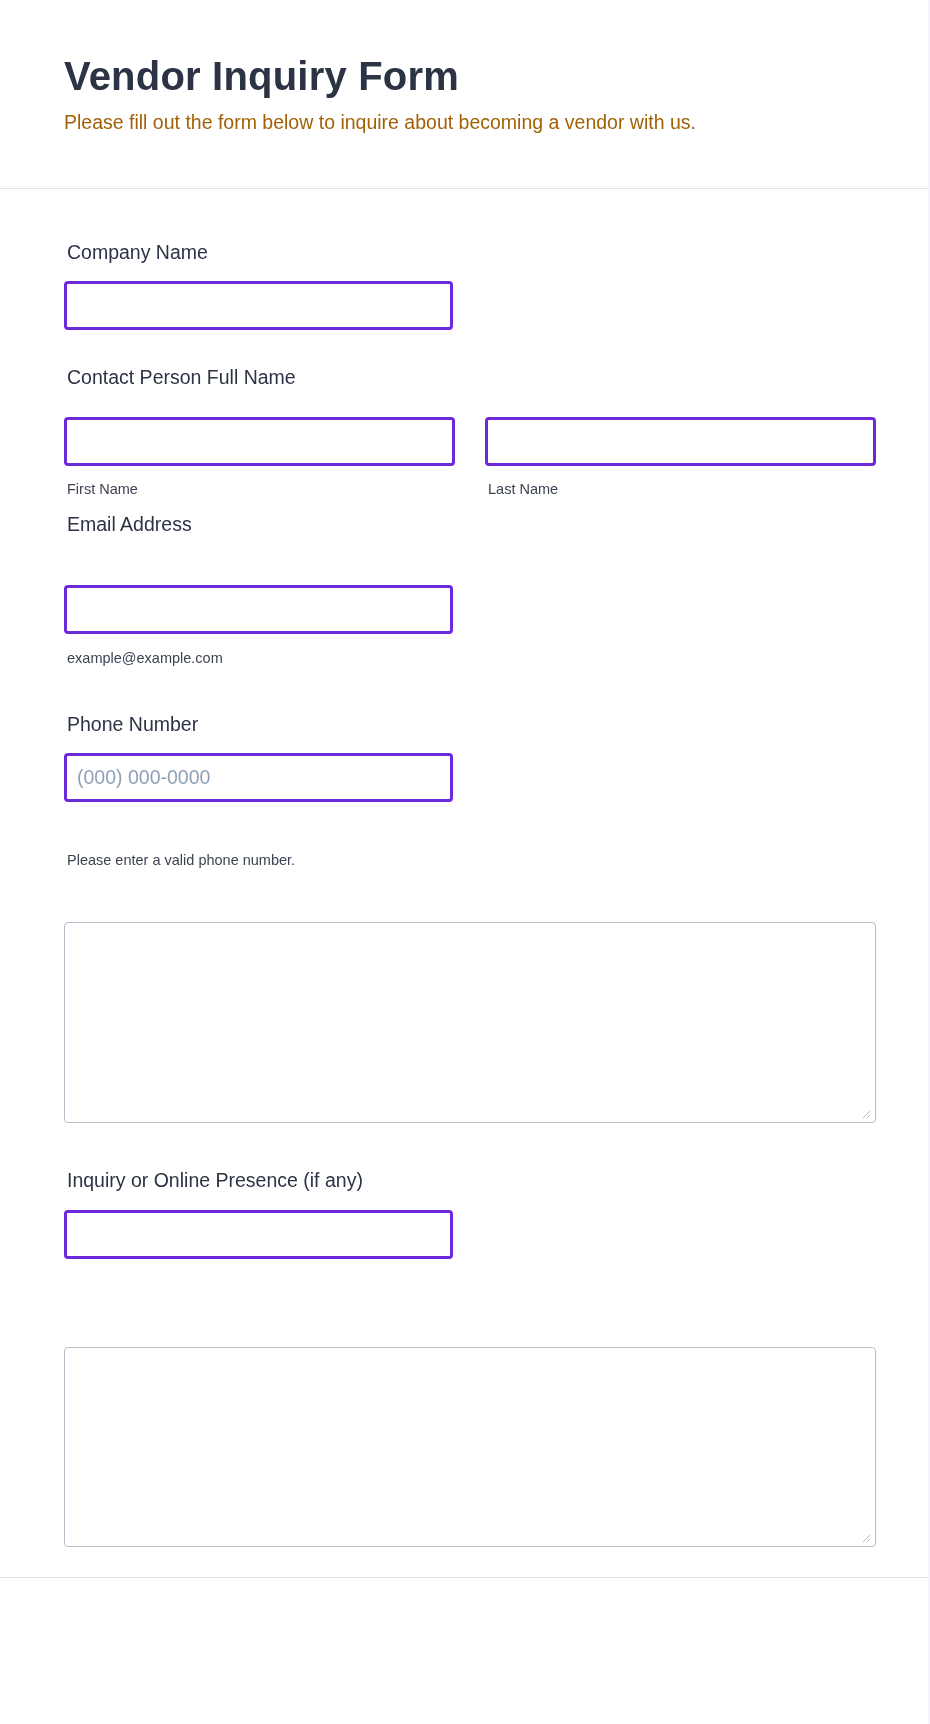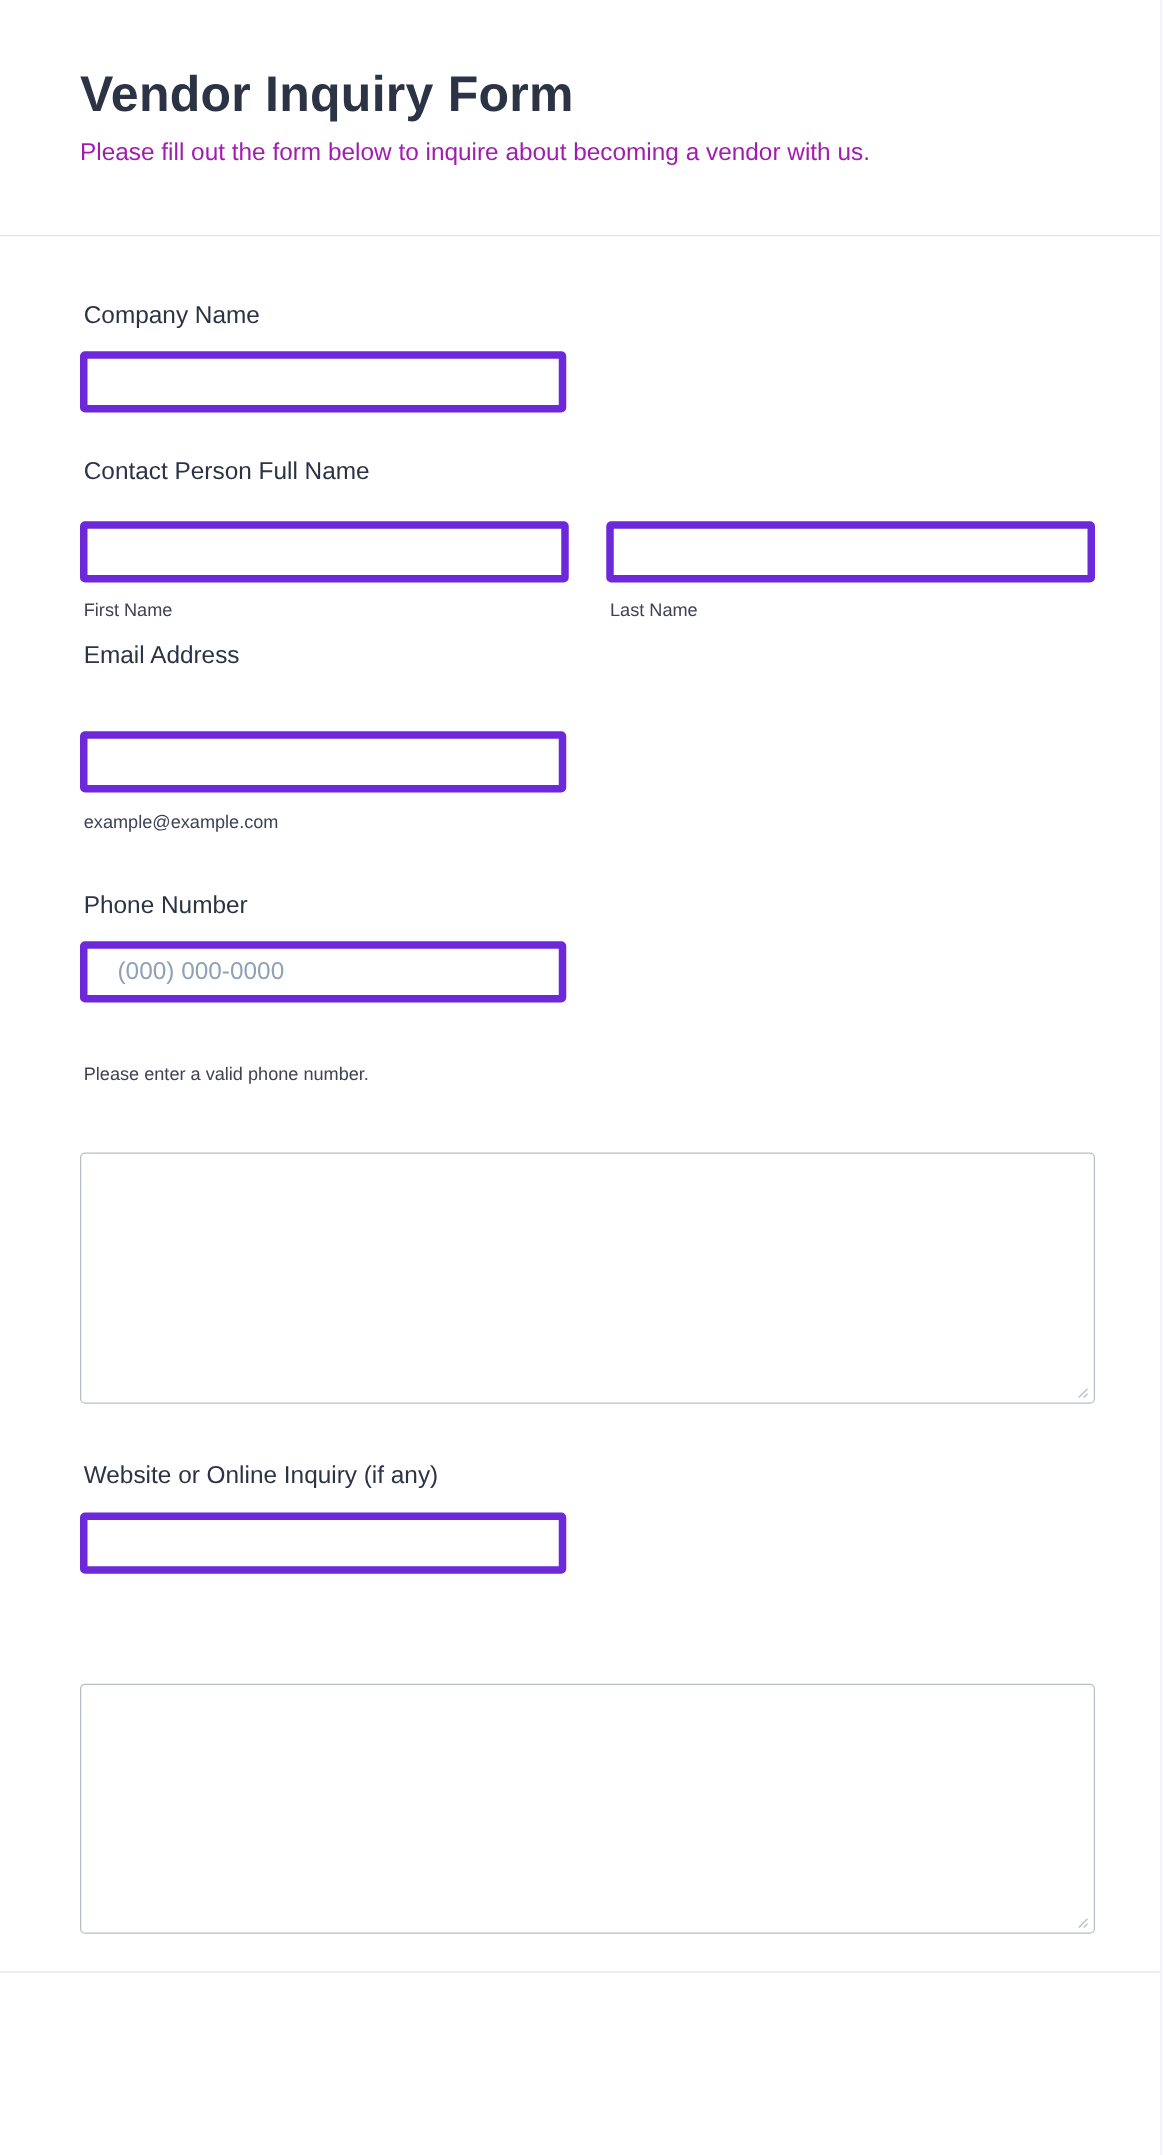--- a/index.html
+++ b/index.html
@@ -1,25 +1,25 @@
 <!DOCTYPE html>
 <html><head>
   <meta charset="utf-8">
   <style>
     * { box-sizing: border-box; margin: 0; padding: 0; }
     html, body { width: 930px; height: 1724px; background: #ffffff; overflow: hidden; }
     body { position: relative; font-family: "Liberation Sans", "DejaVu Sans", sans-serif; color: #2c3345; }
     .page { position: absolute; left: 0; top: 0; width: 930px; height: 1724px; background: #ffffff; border-right: 2px solid #f3f3fe; }
     .abs { position: absolute; }
     .title { left: 64px; top: 52px; font-size: 40px; font-weight: bold; color: #2c3345; line-height: 48px; white-space: nowrap; letter-spacing: 0.2px; }
-    .subtitle { left: 64px; top: 109px; font-size: 19.5px; color: #a21caf; line-height: 26px; white-space: nowrap; }
+    .subtitle { left: 64px; top: 109px; font-size: 19.5px; color: #a16207; line-height: 26px; white-space: nowrap; }
     .divider { left: 0; width: 928px; height: 1px; background: #dfe3ee; }
     .label { left: 67px; font-size: 19.5px; color: #2c3345; line-height: 24px; white-space: nowrap; }
     .sublabel { font-size: 14.5px; color: #3d4354; line-height: 18px; white-space: nowrap; }
-    .input { background: #ffffff; border: 6px solid #6d28d9; border-radius: 4px; height: 49px; font-family: "Liberation Sans", "DejaVu Sans", sans-serif; font-size: 19.5px; color: #2c3345; padding: 0 24px; outline: none; }
+    .input { background: #ffffff; border: 3px solid #6d28d9; border-radius: 4px; height: 49px; font-family: "Liberation Sans", "DejaVu Sans", sans-serif; font-size: 19.5px; color: #2c3345; padding: 0 10px; outline: none; }
     .input::placeholder { color: #8fa1b6; }
     .textarea { background: #ffffff; border: 1px solid #b8bdc9; border-radius: 4px; font-family: "Liberation Sans", "DejaVu Sans", sans-serif; font-size: 18px; color: #2c3345; padding: 10px 14px; outline: none; resize: none; }
     .resize-handle { width: 10px; height: 10px; }
     .submit { left: 360px; top: 1615px; width: 222px; height: 59px; background: #18bd5b; border: none; border-bottom: 1px solid #4fd083; border-radius: 4px; color: #ffffff; font-family: "Liberation Sans", "DejaVu Sans", sans-serif; font-size: 20px; cursor: pointer; display: flex; align-items: center; justify-content: center; }
   </style>
 </head>
 <body>
 
 <div class="page">
 
@@ -43,21 +43,21 @@
   <div class="abs label" style="top:712px;">Phone Number</div>
   <input class="abs input" style="left: 64px; top: 753px; width: 389px;" type="tel" placeholder="(000) 000-0000">
   <div class="abs sublabel" style="left:67px; top:811px;margin-top:40px;">Please enter a valid phone number.</div>
 
   <textarea class="abs textarea" style="left: 64px; top: 922px; width: 812px; height: 201px;"></textarea>
   <svg class="abs resize-handle" style="left:861px; top:1109px;" viewBox="0 0 10 10">
     <line x1="2" y1="9" x2="9" y2="2" stroke="#b8bdc9" stroke-width="1"></line>
     <line x1="6" y1="9" x2="9" y2="6" stroke="#b8bdc9" stroke-width="1"></line>
   </svg>
 
-  <div class="abs label" style="top:1168px;">Website or Online Inquiry (if any)</div>
+  <div class="abs label" style="top:1168px;">Inquiry or Online Presence (if any)</div>
   <input class="abs input" style="left: 64px; top: 1210px; width: 389px;" type="text" value="">
 
   <textarea class="abs textarea" style="left: 64px; top: 1347px; width: 812px; height: 200px;"></textarea>
   <svg class="abs resize-handle" style="left:861px; top:1533px;" viewBox="0 0 10 10">
     <line x1="2" y1="9" x2="9" y2="2" stroke="#b8bdc9" stroke-width="1"></line>
     <line x1="6" y1="9" x2="9" y2="6" stroke="#b8bdc9" stroke-width="1"></line>
   </svg>
 
   <div class="abs divider" style="top:1577px;"></div>
 

